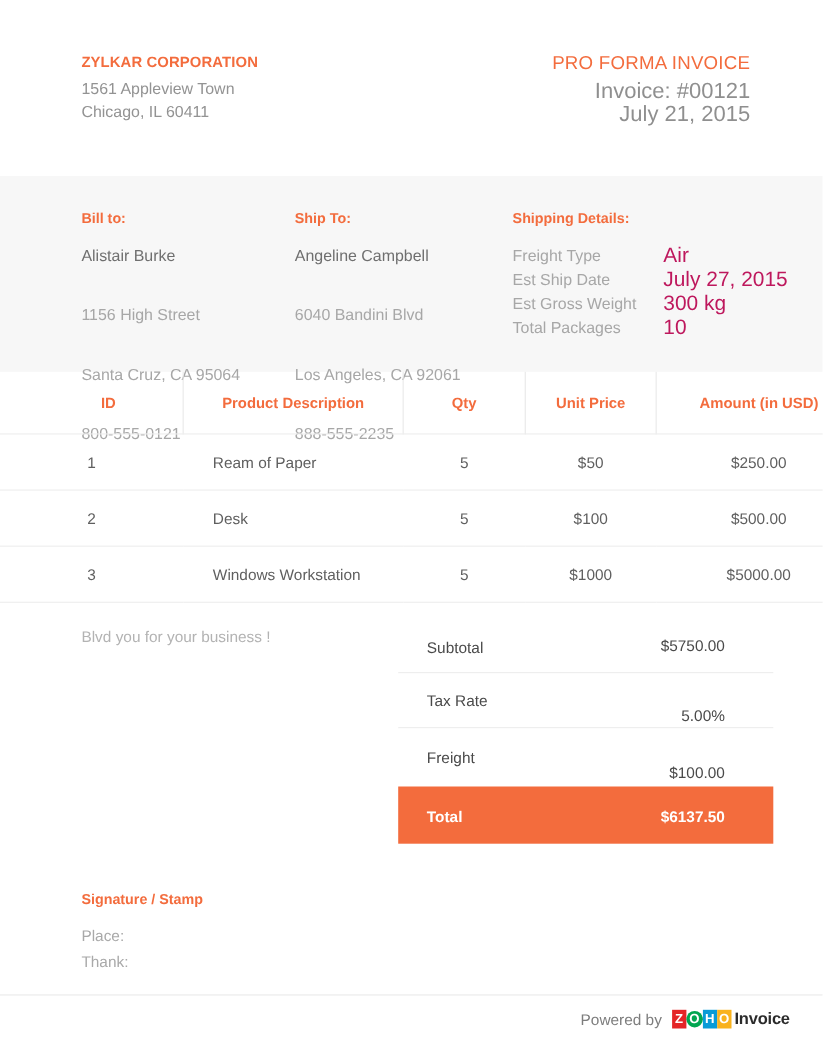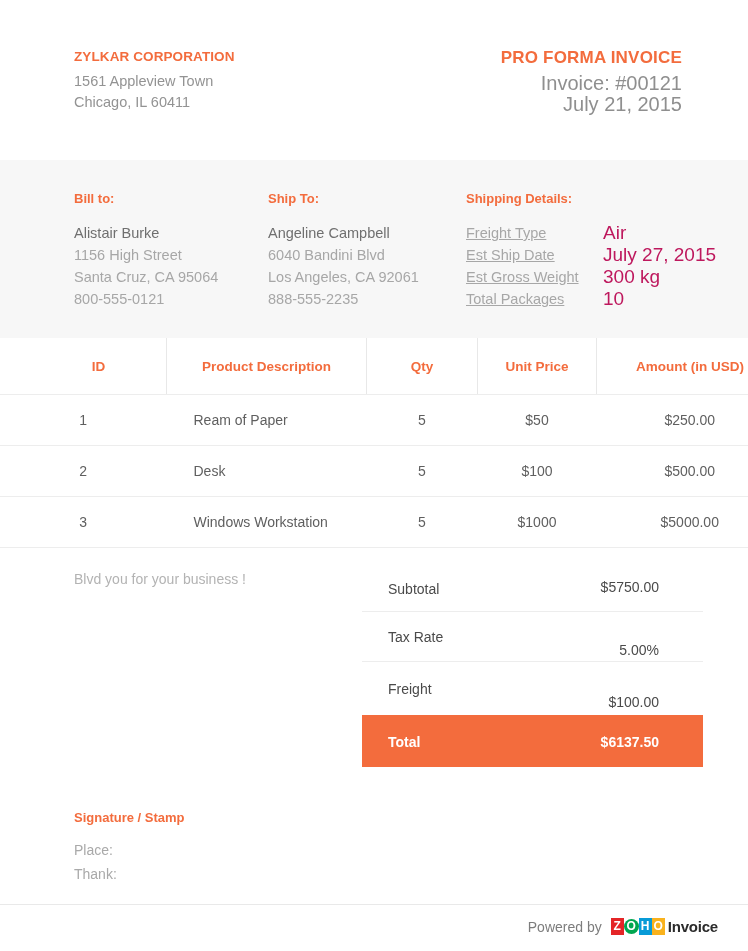--- a/index.html
+++ b/index.html
@@ -48,21 +48,21 @@
     line-height: 20.5px;
   }
   .hdr-right {
     position: absolute;
     right: 66px; top: 47px;
     text-align: right;
   }
   .doc-title {
     color: #f36c3d;
     font-size: 17px;
-    font-weight: bold;
+    font-weight: normal;
     letter-spacing: .2px;
     line-height: 22px;
     margin-bottom: 4px;
   }
   .doc-meta {
     font-size: 20px;
     color: #8f8f8f;
     line-height: 20.5px;
   }
 
@@ -86,30 +86,30 @@
   }
   .band-name {
     font-size: 14.5px;
     color: #6f6f6f;
     line-height: 22px;
   }
   .band-line {
     font-size: 14.5px;
     color: #a7a7a7;
     line-height: 22px;
+    margin-top: 32px;
   }
   .ship-row {
     display: flex;
     line-height: 22px;
   }
   .ship-k {
     font-size: 14.5px;
     color: #a7a7a7;
     width: 137px;
-    text-decoration: underline;
   }
   .ship-v {
     font-size: 19px;
     color: #be185d;
   }
 
   
   .items {
     position: absolute;
     left: 0; top: 338px;

